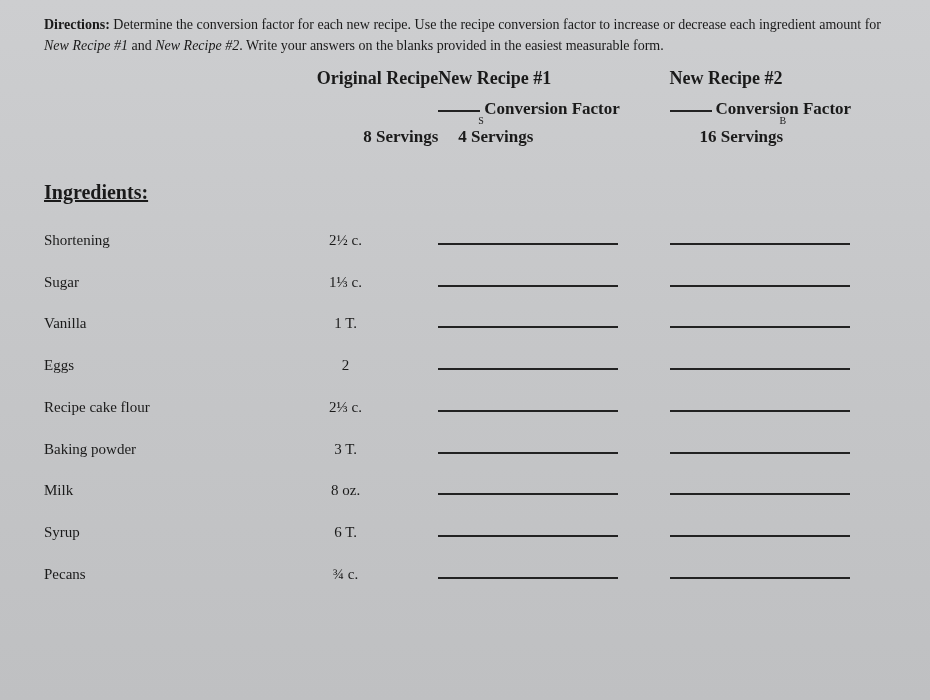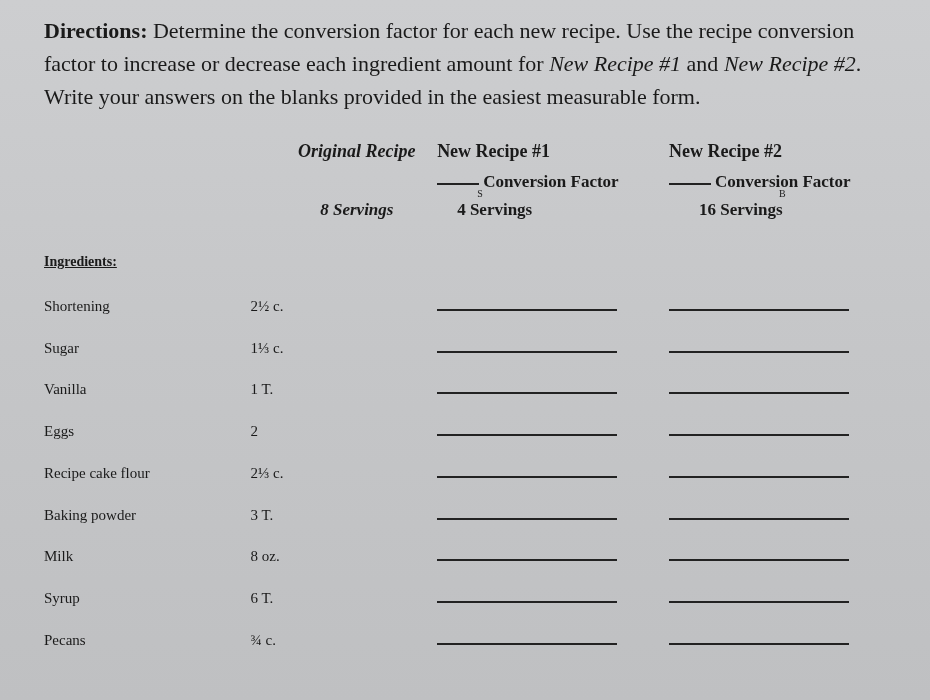--- a/index.html
+++ b/index.html
@@ -12,23 +12,23 @@
     font-family: Georgia, 'Times New Roman', serif;
     color: #1a1a1a;
     overflow: hidden;
   }
   .page {
     padding: 14px 44px 20px 44px;
     background: linear-gradient(180deg, #cdced0 0%, #c5c6c8 50%, #bfc0c2 100%);
     min-height: 700px;
   }
   .directions {
-    font-size: 22px;
+    font-size: 14px;
     line-height: 1.5;
-    margin-bottom: 28px;
+    margin-bottom: 12px;
   }
   .directions b { font-weight: bold; }
   .italic { font-style: italic; }
   table {
     width: 100%;
     border-collapse: collapse;
   }
   th, td {
     text-align: left;
     padding: 0;
@@ -50,35 +50,35 @@
     vertical-align: baseline;
     position: relative;
     top: -2px;
   }
   .tiny-note {
     position: absolute;
     font-size: 10px;
     font-weight: normal;
     top: -12px;
   }
-  .col1-center { text-align: center; padding-left: 26px; font-style: italic; }
+  .col1-center { text-align: right; padding-left: 26px; }
   .col2-center { text-align: left; padding-left: 0px; }
   .col3-center { text-align: left; padding-left: 8px; }
   .ingredients-label {
     font-weight: bold;
     text-decoration: underline;
-    font-size: 14px;
+    font-size: 20px;
     padding: 12px 0 14px 0;
   }
   .ing-row td {
     font-size: 15px;
     padding: 11px 0;
   }
   .ing-name { font-weight: normal; }
-  .amount { font-weight: normal; padding-left: 26px; }
+  .amount { font-weight: normal; padding-left: 26px; text-align: center; }
   .blank {
     display: inline-block;
     width: 180px;
     border-bottom: 2px solid #222;
     height: 1.05em;
   }
 </style>
 </head>
 <body>
 

